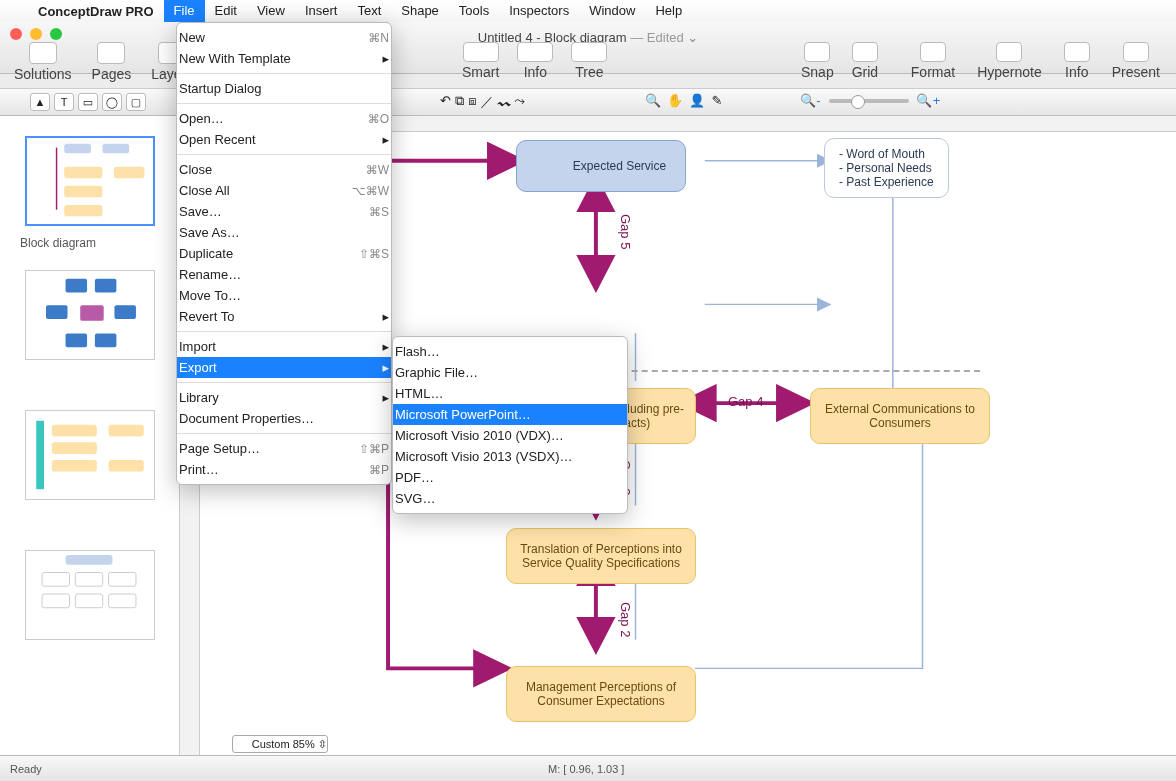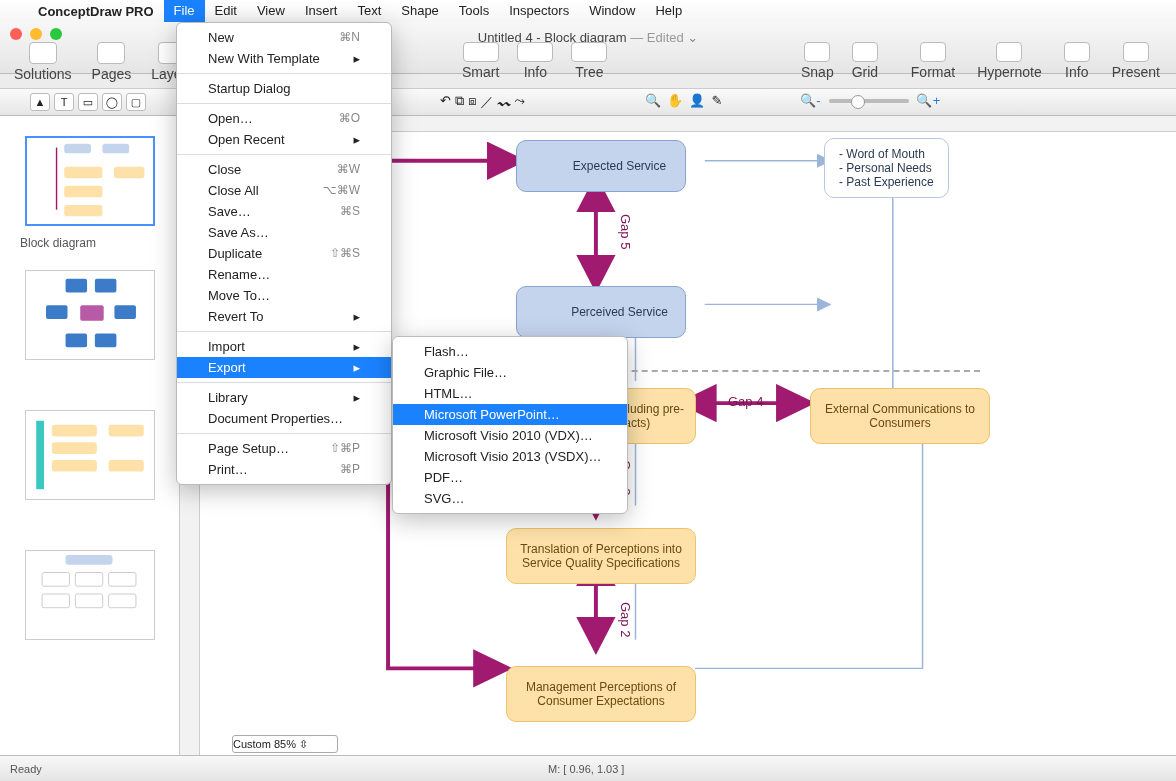--- a/index.html
+++ b/index.html
@@ -65,31 +65,31 @@
 .note-box { position:absolute; background:#fff; border:1px solid #b9c8e0; border-radius:10px; padding:8px 14px; font-size:12px; color:#2a3a55; }
 .gap-label { position:absolute; color:#7a1452; font-size:13px; }
 .gap-label.v { writing-mode:vertical-rl; }
 
 .dashed { position:absolute; border-top:2px dashed #aaa; }
 
 svg.connectors { position:absolute; top:0; left:0; width:100%; height:100%; pointer-events:none; }
 
 
 .menu { position:absolute; background:#fff; border:1px solid #bbb; border-radius:6px; box-shadow:0 6px 24px rgba(0,0,0,.25); padding:4px 0; font-size:13px; }
-.menu-item { display:flex; justify-content:space-between; padding:3px 31px; white-space:nowrap; }
+.menu-item { display:flex; justify-content:space-between; align-items:center; padding:3px 2px; white-space:nowrap; }
 .menu-item.hl { background:#1a82ff; color:#fff; }
 .menu-sep { height:1px; background:#ddd; margin:4px 0; }
 .menu-item .arrow { margin-left:20px; }
 .menu-item .sc { color:#888; font-size:12px; margin-left:20px;}
 
 
 .status { position:absolute; bottom:0; left:0; right:0; height:26px; background:linear-gradient(#f8f8f8,#e4e4e4); border-top:1px solid #bbb; display:flex; align-items:center; font-size:11px; color:#555; }
 .status .ready { margin-left:10px; }
 .status .coords { position:absolute; left:548px; }
-.zoom-combo { position:absolute; left:232px; bottom:28px; width:106px; height:18px; border:1px solid #aaa; border-radius:3px; background:#fff; font-size:11px; text-align:left; line-height:16px;}
+.zoom-combo { position:absolute; left:232px; bottom:28px; width:96px; height:18px; border:1px solid #aaa; border-radius:3px; background:#fff; font-size:11px; text-align:right; line-height:16px;}
 
 
 .thumb svg { width:100%; height:100%; }
 </style>
 </head>
 <body>
 
 <div class="menubar">
   <span class="apple"></span>
   <span class="appname">ConceptDraw PRO</span>
@@ -284,21 +284,20 @@
       <line x1="400" y1="310" x2="400" y2="390" stroke="#a01a70" stroke-width="4" marker-start="url(#arMr)" marker-end="url(#arM)"></line>
       <line x1="400" y1="450" x2="400" y2="530" stroke="#a01a70" stroke-width="4" marker-start="url(#arMr)" marker-end="url(#arM)"></line>
       <line x1="498" y1="283" x2="606" y2="283" stroke="#a01a70" stroke-width="4" marker-start="url(#arMr)" marker-end="url(#arM)"></line>
 
       <path d="M314 30 L190 30 L190 560 L300 560" stroke="#a01a70" stroke-width="4" fill="none" marker-start="url(#arMr)" marker-end="url(#arM)"></path>
 
       <path d="M700 310 L730 310 L730 560 L500 560" stroke="#9bb4da" stroke-width="1.5" fill="none"></path>
     </svg>
 
     <div class="box blue" style="left:316px; top:8px;">Expected Service</div>
-    <div class="box blue" style="left:316px; top:154px;">Perceived Service</div>
     <div class="box yellow" style="left:306px; top:256px;">Service Delivery (including pre- and post-contacts)</div>
     <div class="box yellow-wide" style="left:610px; top:256px;">External Communications to Consumers</div>
     <div class="box yellow" style="left:306px; top:396px;">Translation of Perceptions into Service Quality Specifications</div>
     <div class="box yellow" style="left:306px; top:534px;">Management Perceptions of Consumer Expectations</div>
 
     <div class="note-box" style="left:624px; top:6px;">
       <div>- Word of Mouth</div>
       <div>- Personal Needs</div>
       <div>- Past Experience</div>
     </div>

